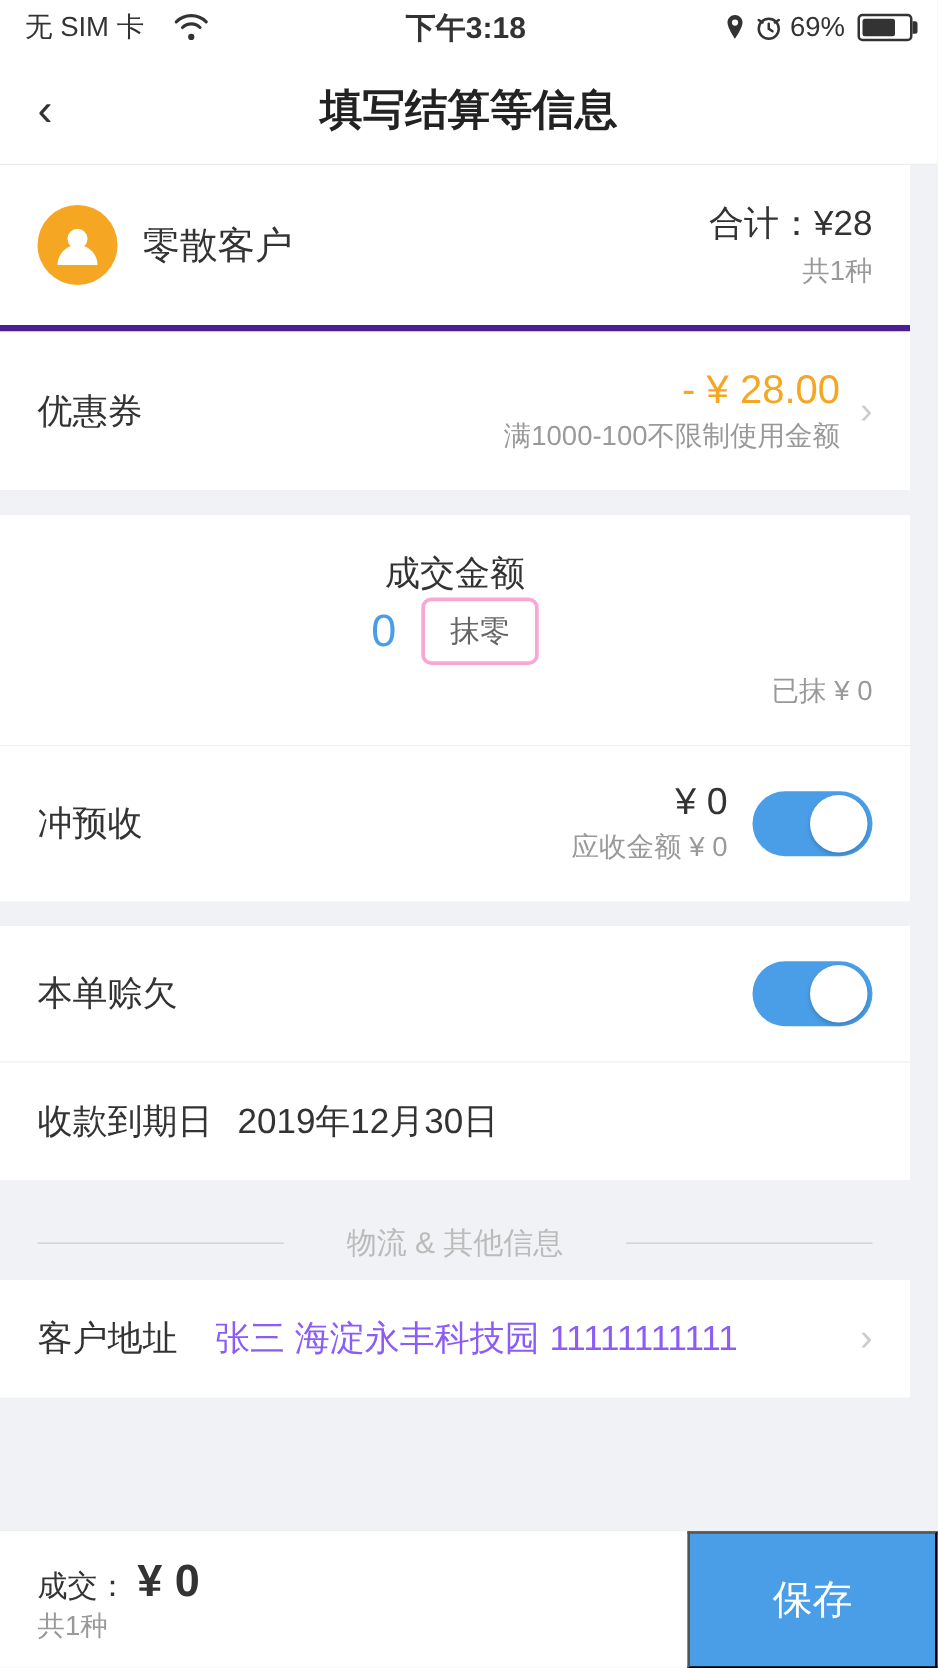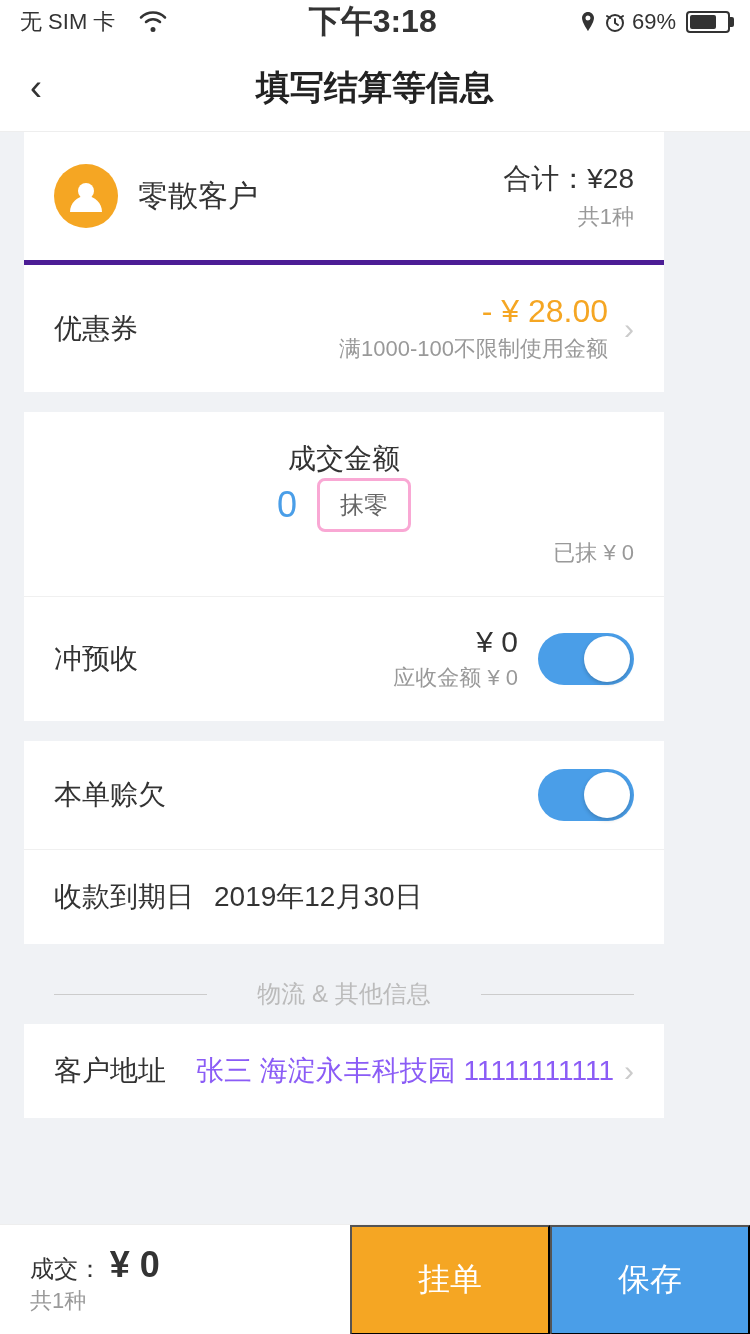--- a/index.html
+++ b/index.html
@@ -26,21 +26,21 @@
       font-size: 24px;
       font-weight: 500;
     }
     .status-left {
       display: flex;
       align-items: center;
       gap: 24px;
       font-size: 22px;
     }
     .status-center {
-      font-size: 32px;
+      font-size: 24px;
       font-weight: 600;
     }
     .status-right {
       display: flex;
       align-items: center;
       gap: 6px;
       font-size: 22px;
     }
     .battery-icon {
       display: inline-block;
@@ -91,23 +91,22 @@
       cursor: pointer;
     }
     .nav-title {
       font-size: 34px;
       font-weight: 600;
       color: #222;
     }
 
     
     .content {
-      width: 640px;
+      width: 728px;
       padding-bottom: 120px;
-      margin-left: 24px;
     }
 
     
     .section {
       background: #fff;
       margin-bottom: 20px;
     }
 
     
     .customer-row {
@@ -527,15 +526,14 @@
 </div>
 
 <div class="bottom-bar">
   <div class="bottom-left">
     <div>
       <span class="bottom-deal-label">成交：</span>
       <span class="bottom-deal-amount">¥ 0</span>
     </div>
     <div class="bottom-deal-count">共1种</div>
   </div>
-  <button class="bottom-btn btn-pending">挂单</button>
   <button class="bottom-btn btn-save">保存</button>
 </div>
 
 </body></html>

